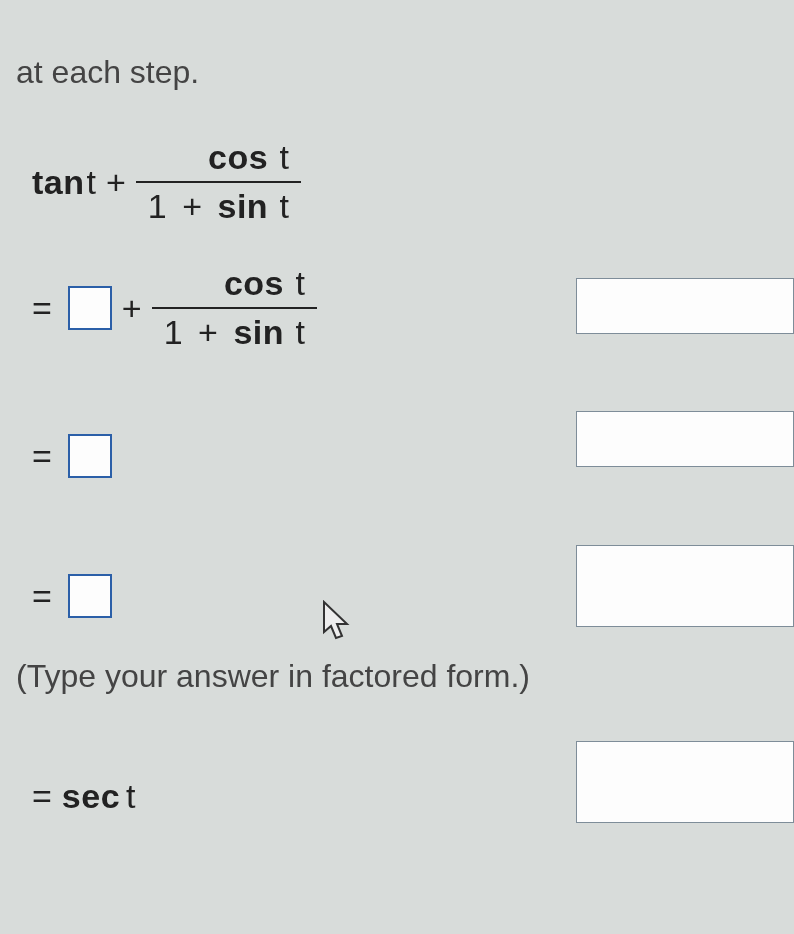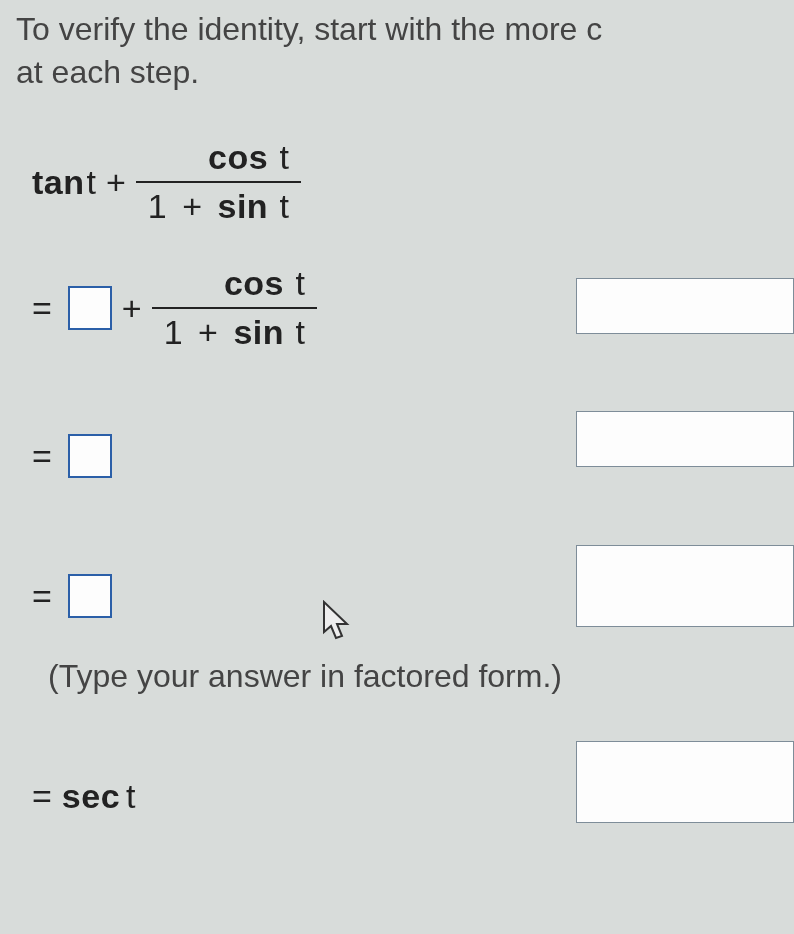--- a/index.html
+++ b/index.html
@@ -72,39 +72,38 @@
       right: 0;
       width: 218px;
       height: 56px;
       background: #fdfdfd;
       border: 1px solid #7e8d99;
     }
     .dropdown.tall { height: 82px; }
     .hint {
       font-size: 32px;
       color: #444;
-      margin-left: 32px;
     }
     .left-content {
       display: flex;
       align-items: center;
       padding-left: 16px;
     }
     .cursor {
       position: absolute;
       left: 320px;
       top: 600px;
       pointer-events: none;
     }
   </style>
 </head>
 <body>
 
 <div class="instruction">
-  <span>To verify the identity, start with the more c</span><br>
+  <br>
   <span>at each step.</span>
 </div>
 
 <div class="math-block">
 
   <div class="row row1">
     <div class="left-content">
       <span class="func">tan</span>
       <span class="var">t</span>
       <span class="plus">+</span>

